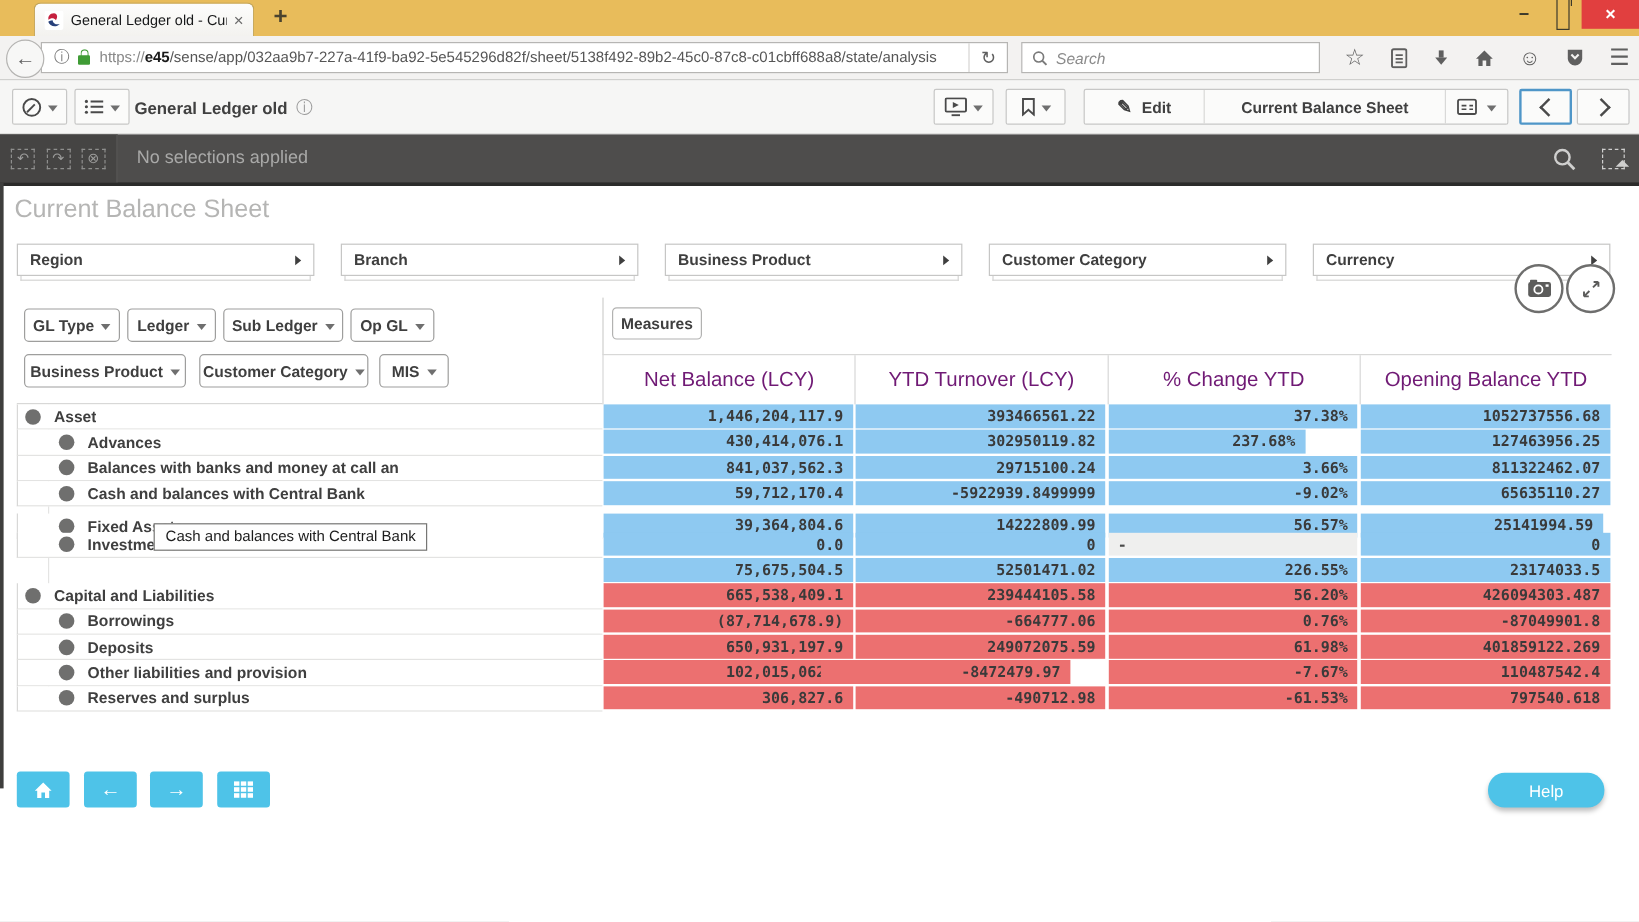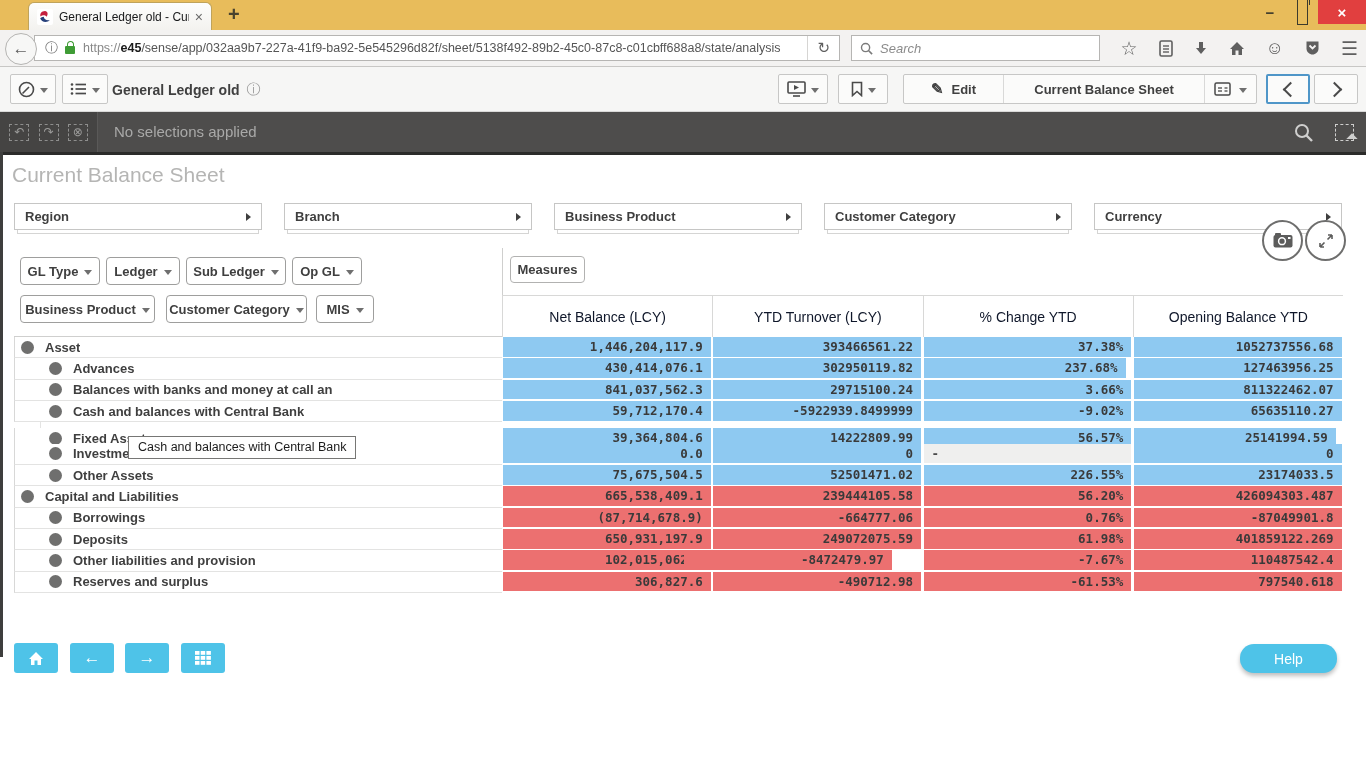--- a/index.html
+++ b/index.html
@@ -75,21 +75,21 @@
              box-sizing:border-box;display:flex;align-items:center;justify-content:center;z-index:5;}
   .dim-btn{position:absolute;height:28px;background:#fff;border:1px solid #9e9e9d;border-radius:4px;box-sizing:border-box;
            display:flex;align-items:center;justify-content:center;gap:6px;font-size:13px;font-weight:bold;color:#3f3f3f;}
   .dim-caret{width:0;height:0;border-top:5px solid #6f6f6f;border-left:4px solid transparent;border-right:4px solid transparent;margin-top:2px;}
   .measures-btn{position:absolute;left:510px;top:256px;width:75px;height:27px;background:#fff;border:1px solid #b2b2b1;border-radius:4px;
                 box-sizing:border-box;display:flex;align-items:center;justify-content:center;font-size:13px;font-weight:bold;color:#3f3f3f;}
   .vdiv{position:absolute;left:502px;top:248px;width:1px;height:47px;background:#cfcfce;}
   .pt-header{position:absolute;left:502px;top:295px;width:841px;height:42px;border-top:1px solid #d8d8d7;border-left:1px solid #d8d8d7;
              box-sizing:border-box;display:flex;}
   .pt-hcell{flex:1;border-right:1px solid #d8d8d7;display:flex;align-items:center;justify-content:center;
-            font-size:14px;color:#0f172a;}
+            font-size:17px;color:#701a75;}
   .pt-hcell:last-child{border-right:none;}
   .label-underline{position:absolute;left:14px;top:336px;width:488px;height:1px;background:#cfcfce;}
   #pt-rows{position:absolute;left:14px;top:337px;width:1329px;height:256px;}
   .tree-vline{position:absolute;left:26px;top:0;width:1px;height:256px;background:#e4e4e3;}
   .pt-row{position:absolute;left:0;width:1329px;height:21.33px;}
   .pt-label{position:absolute;left:0;top:0;width:488px;height:100%;border-bottom:1px solid #e3e3e2;border-left:1px solid #d8d8d7;
             box-sizing:border-box;display:flex;align-items:center;background:#fff;}
   .tree-icon{display:inline-flex;align-items:center;justify-content:center;width:13px;height:13px;border-radius:50%;
              background:#6f6f6e;color:#fff;font-size:11px;line-height:11px;font-weight:bold;flex:none;}
   .pt-label.group .tree-icon{margin-left:6px;}
@@ -364,21 +364,21 @@
         <div class="pt-cell asset" style="left: 909.5px; width: 207.75px;">37.38%</div>
         <div class="pt-cell asset" style="left: 1119.75px; width: 207.75px;">1052737556.68</div>
       </div>
       <div class="pt-row" style="top: 21.3333px;">
         <div class="pt-label child">
           <span class="tree-icon"></span>
           <span class="pt-label-text">Advances</span>
         </div>
         <div class="pt-cell asset" style="left: 489px; width: 207.75px;">430,414,076.1</div>
         <div class="pt-cell asset" style="left: 699.25px; width: 207.75px;">302950119.82</div>
-        <div class="pt-cell asset" style="left: 909.5px; width: 202px;">237.68%</div>
+        <div class="pt-cell asset" style="left: 909.5px; width: 164px;">237.68%</div>
         <div class="pt-cell asset" style="left: 1119.75px; width: 207.75px;">127463956.25</div>
       </div>
       <div class="pt-row" style="top: 42.6667px;">
         <div class="pt-label child">
           <span class="tree-icon"></span>
           <span class="pt-label-text">Balances with banks and money at call an</span>
         </div>
         <div class="pt-cell asset" style="left: 489px; width: 207.75px;">841,037,562.3</div>
         <div class="pt-cell asset" style="left: 699.25px; width: 207.75px;">29715100.24</div>
         <div class="pt-cell asset" style="left: 909.5px; width: 207.75px;">3.66%</div>
@@ -408,24 +408,20 @@
         <div class="pt-label child">
           <span class="tree-icon"></span>
           <span class="pt-label-text">Investments</span>
         </div>
         <div class="pt-cell asset" style="left: 489px; width: 207.75px;">0.0</div>
         <div class="pt-cell asset" style="left: 699.25px; width: 207.75px;">0</div>
         <div class="pt-cell muted" style="left: 909.5px; width: 207.75px;">-</div>
         <div class="pt-cell asset" style="left: 1119.75px; width: 207.75px;">0</div>
       </div>
       <div class="pt-row" style="top: 128px;">
-        <div class="pt-label child">
-          <span class="tree-icon"></span>
-          <span class="pt-label-text">Other Assets</span>
-        </div>
         <div class="pt-cell asset" style="left: 489px; width: 207.75px;">75,675,504.5</div>
         <div class="pt-cell asset" style="left: 699.25px; width: 207.75px;">52501471.02</div>
         <div class="pt-cell asset" style="left: 909.5px; width: 207.75px;">226.55%</div>
         <div class="pt-cell asset" style="left: 1119.75px; width: 207.75px;">23174033.5</div>
       </div>
       <div class="pt-row" style="top: 149.333px;">
         <div class="pt-label group">
           <span class="tree-icon"></span>
           <span class="pt-label-text">Capital and Liabilities</span>
         </div>

